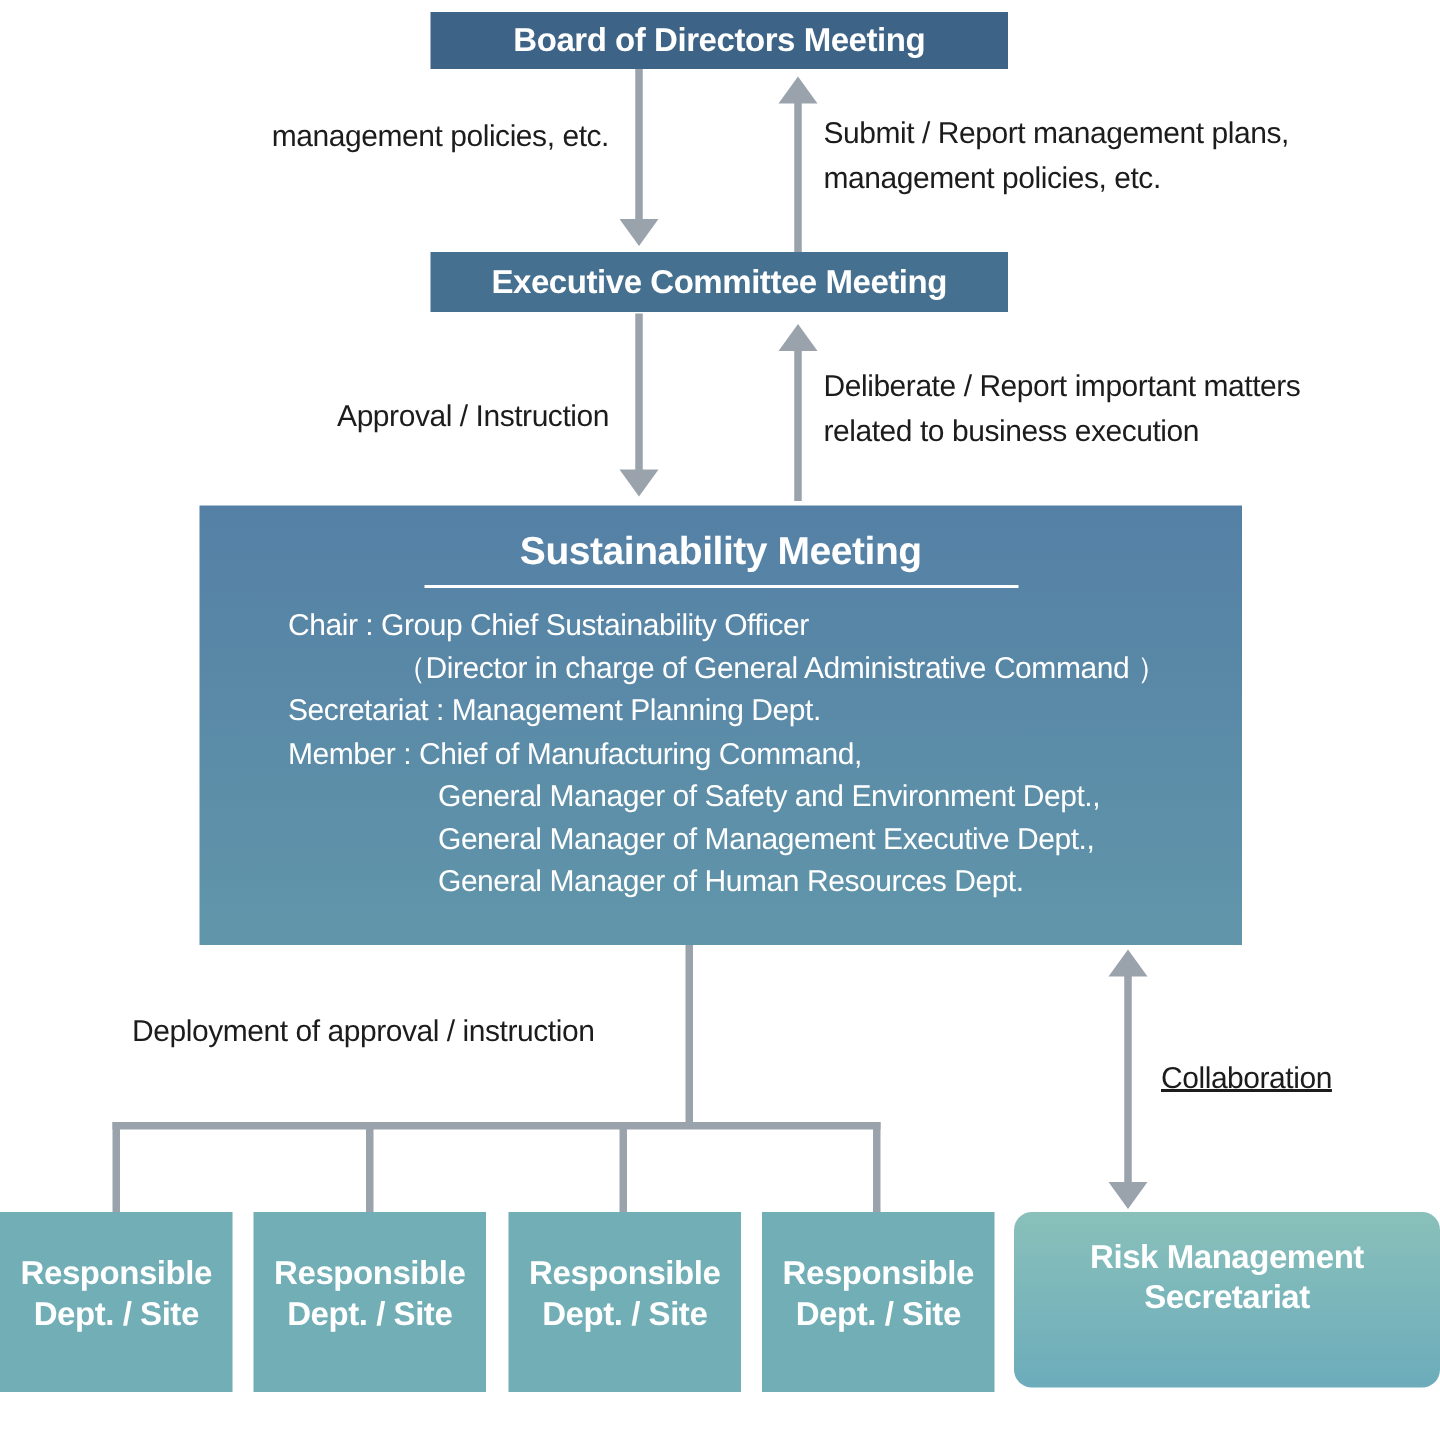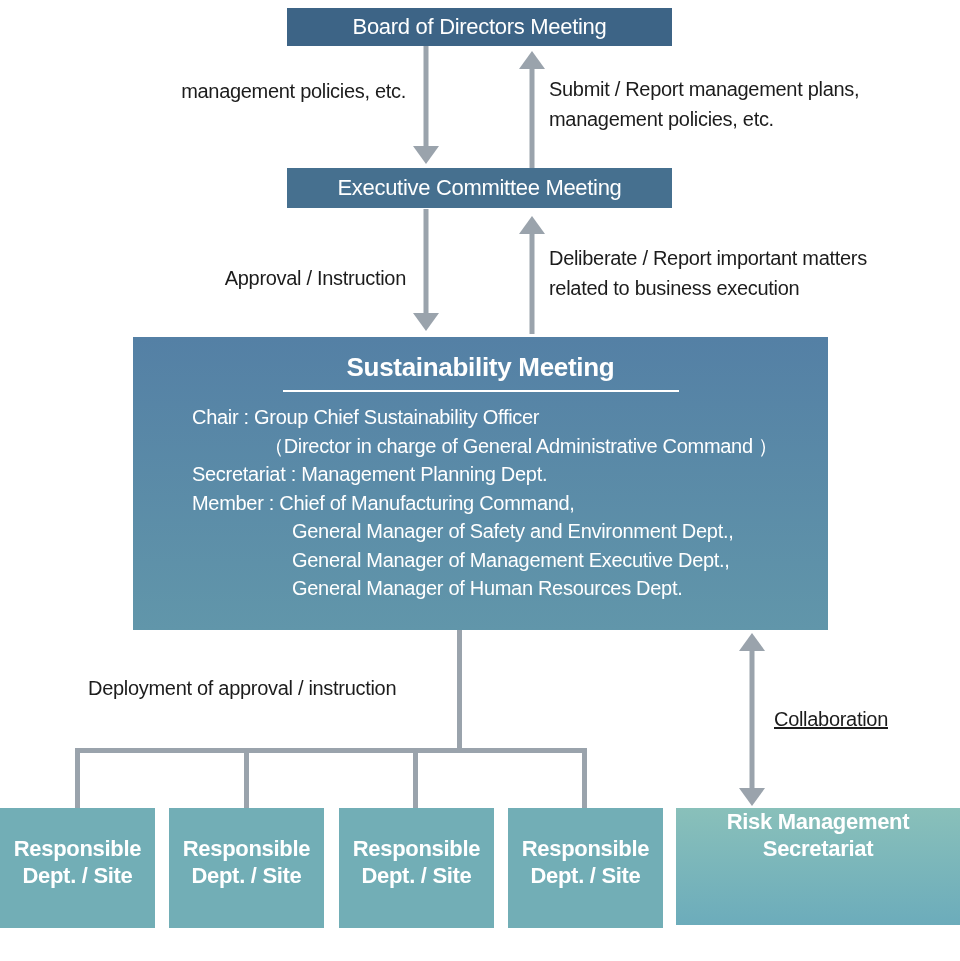--- a/index.html
+++ b/index.html
@@ -2,21 +2,21 @@
 <html style="--box-dark: #3d6486; --box-mid: #46708f; --sus-top: #5480a5; --sus-bottom: #6196aa; --teal: #72aeb6; --risk-top: #89c0ba; --risk-bottom: #6cacbb; --arrow-gray: #9aa3ac; --text-dark: #1c1c1c;"><head>
 <meta charset="utf-8">
 <style>
   * { margin:0; padding:0; box-sizing:border-box; }
   body { font-family:"Liberation Sans", sans-serif; background:#fff; }
   #stage { position:relative; width:960px; height:961px; background:#fff; overflow:hidden; }
 
   .box { position:absolute; display:flex; align-items:center; justify-content:center; color:#fff; text-align:center; }
   .box-dark  { background:var(--box-dark); }
   .box-mid   { background:var(--box-mid); }
-  .box-title { font-weight:normal; font-size:22px; letter-spacing:-0.3px; }
+  .box-title { font-weight:bold; font-size:22px; letter-spacing:-0.3px; }
 
   .flabel { position:absolute; color:var(--text-dark); font-size:20px; line-height:30px; letter-spacing:-0.3px; }
   .r { text-align:right; }
 
   
   .varrow { position:absolute; }
   .varrow .shaft { position:absolute; left:50%; transform:translateX(-50%); width:5px; background:var(--arrow-gray); }
   .varrow.down .shaft { top:0; bottom:16px; }
   .varrow.up   .shaft { top:16px; bottom:0; }
   .varrow.both .shaft { top:16px; bottom:16px; }
@@ -36,21 +36,21 @@
   #sus .ind1 { margin-left:72px; }
   #sus .ind2 { margin-left:100px; }
 
   
   .tealbox { position:absolute; top:808px; width:155px; height:120px; background:var(--teal);
              display:flex; flex-direction:column; justify-content:center;
              padding-bottom:12px; color:#fff; font-weight:bold; font-size:22px; line-height:27px;
              text-align:center; letter-spacing:-0.3px; }
   #riskbox { position:absolute; left:676px; top:808px; width:284px; height:117px;
              background:linear-gradient(to bottom, var(--risk-top), var(--risk-bottom));
-             color:#fff; text-align:center; letter-spacing:-0.3px; }
+             color:#fff; text-align:center; padding-top:16px; letter-spacing:-0.3px;border-radius:12px; }
   #riskbox .t { font-weight:bold; font-size:22px; line-height:27px; }
   #riskbox .s { font-size:19px; line-height:27px; margin-top:1px; }
 </style>
 </head>
 <body>
 
 <div id="stage">
 
   <div class="box box-dark box-title" style="left:287px; top:8px; width:385px; height:38px;">
     <span>Board of Directors Meeting</span>

